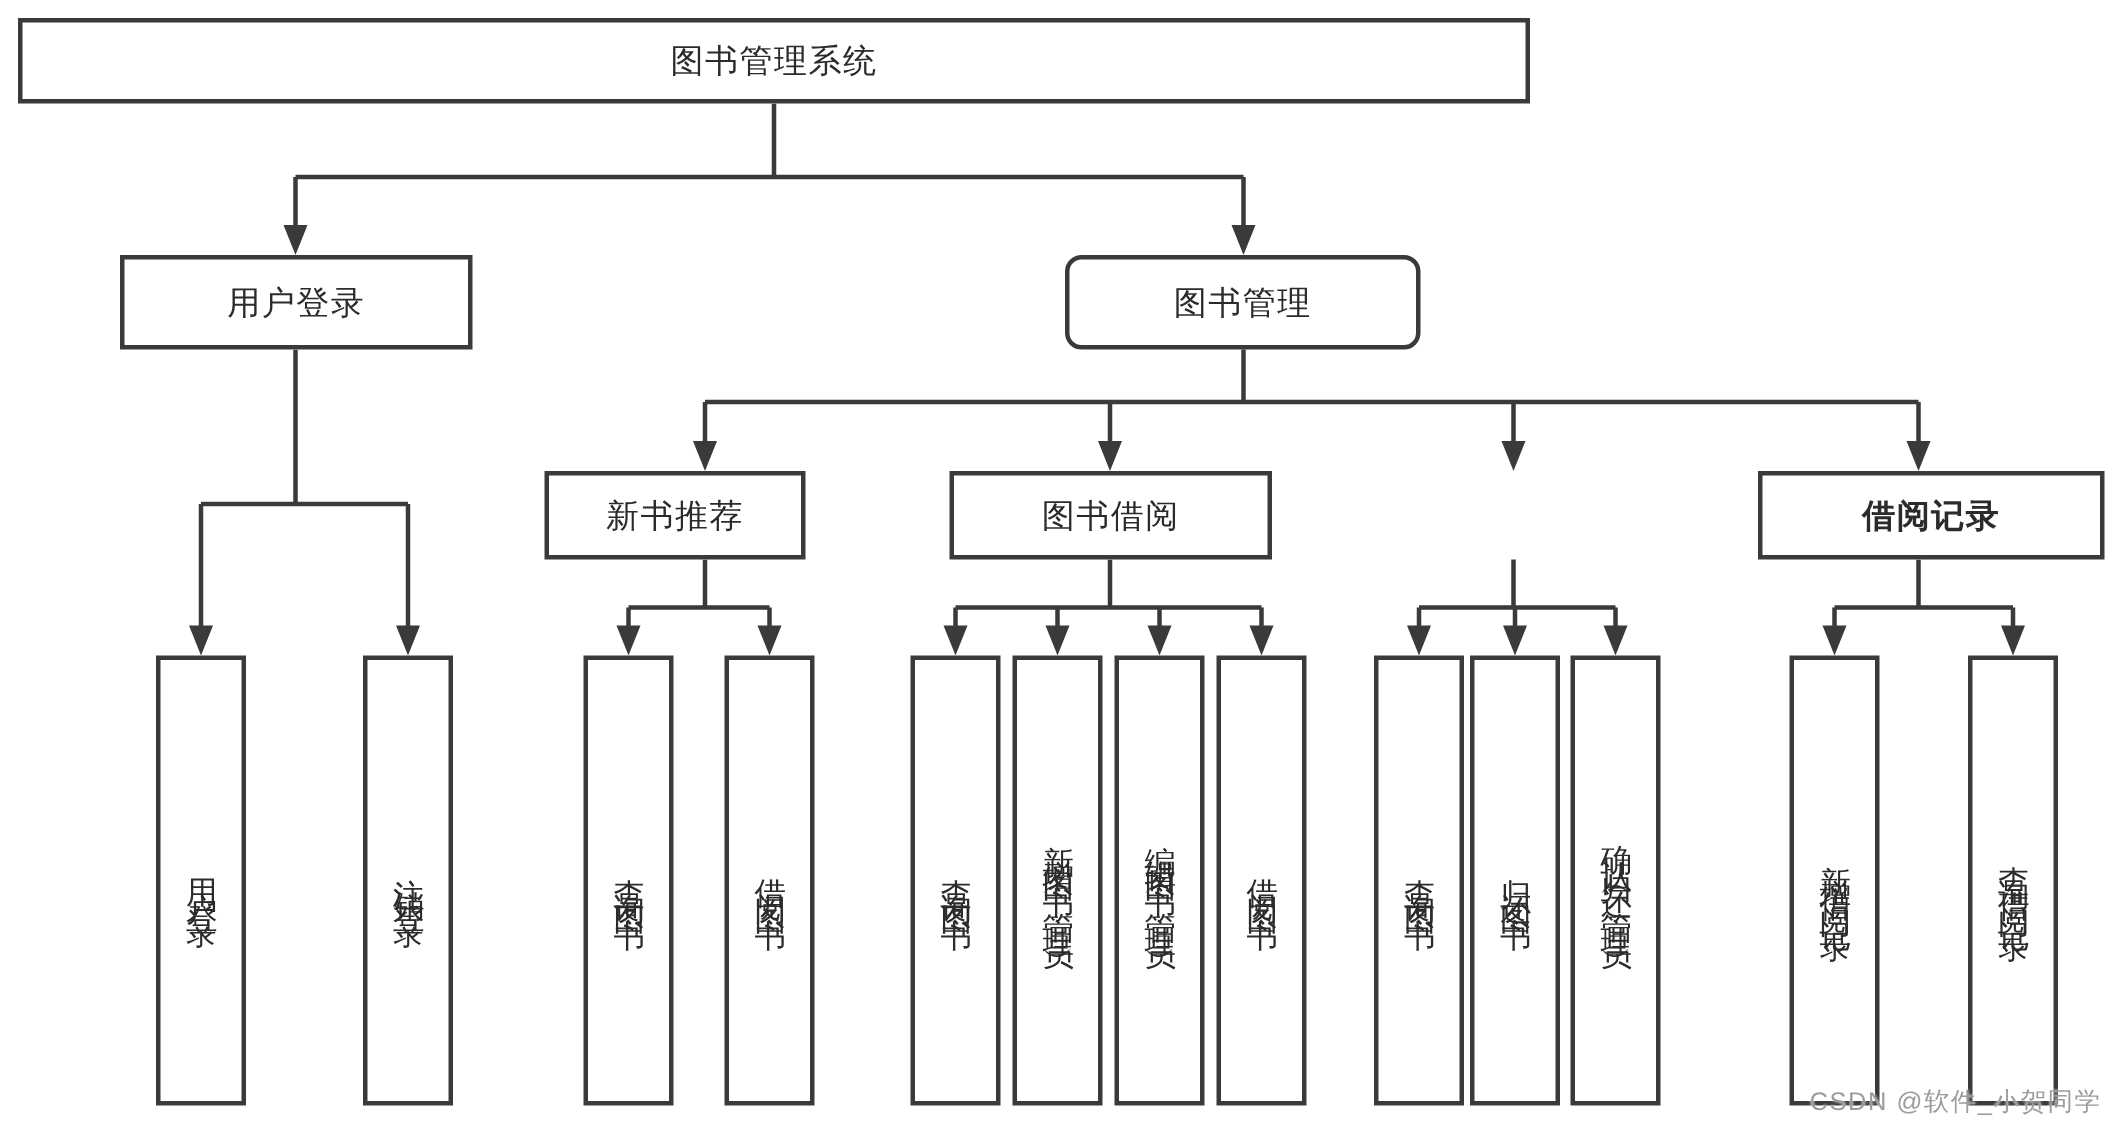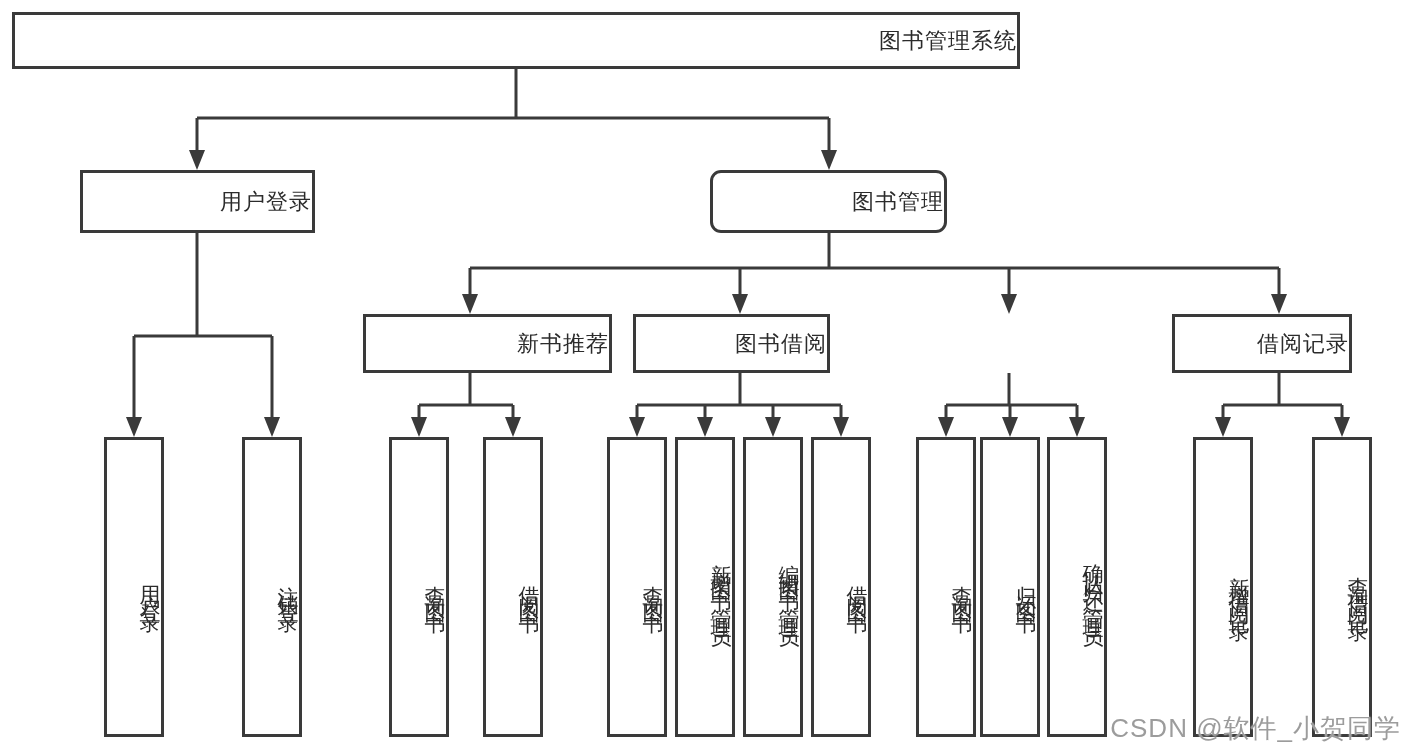--- a/index.html
+++ b/index.html
@@ -26,65 +26,65 @@
   }
   .edge { stroke: var(--line); stroke-width: 3; fill: none; }
   .arrow { fill: var(--line); stroke: none; }
   .node {
     position: absolute;
     background: var(--fill);
     border: 3px solid var(--line);
     color: var(--text);
     display: flex;
     align-items: center;
-    justify-content: flex-end;
+    justify-content: center;
     font-size: 22px;
     letter-spacing: 1px;
     white-space: nowrap;
   }
   .node.leaf {
     font-size: 21px;
   }
   .leaf-text {
     writing-mode: vertical-rl;
     text-orientation: mixed;
     letter-spacing: 9px;
     line-height: 1;
     white-space: nowrap;
   }
   
   .n-root { left: 12px; top: 12px; width: 1008px; height: 57px; }
   
   .n-user  { left: 80px;  top: 170px; width: 235px; height: 63px; }
   .n-book  { left: 710px; top: 170px; width: 237px; height: 63px; border-radius: 11px; }
   
-  .n-nb { left: 363px;  top: 314px; width: 249px; height: 59px; }
-  .n-bb { left: 633px;  top: 314px; width: 197px; height: 59px; }
+  .n-nb { left: 363px;  top: 314px; width: 174px; height: 59px; }
+  .n-bb { left: 633px;  top: 314px; width: 215px; height: 59px; }
   .n-cb { left: 900px;  top: 314px; width: 217px; height: 59px; }
-  .n-br { left: 1172px; top: 314px; width: 180px; height: 59px; }
+  .n-br { left: 1172px; top: 314px; width: 231px; height: 59px; font-weight: bold; }
   
   .leaf { top: 437px; width: 60px; height: 300px; }
   .lf-1  { left: 104px; }
   .lf-2  { left: 242px; }
   .lf-3  { left: 389px; }
   .lf-4  { left: 483px; }
   .lf-5  { left: 607px; }
   .lf-6  { left: 675px; }
   .lf-7  { left: 743px; }
   .lf-8  { left: 811px; }
   .lf-9  { left: 916px; }
   .lf-10 { left: 980px; }
   .lf-11 { left: 1047px; }
   .lf-12 { left: 1193px; }
   .lf-13 { left: 1312px; }
   .watermark {
     position: absolute;
     right: 4px;
     bottom: 1px;
-    font-size: 26px;
+    font-size: 17px;
     color: var(--watermark);
     text-shadow: 0 0 2px #ffffff;
     letter-spacing: 1px;
     z-index: 5;
     white-space: nowrap;
   }
 </style>
 </head>
 <body>
 

